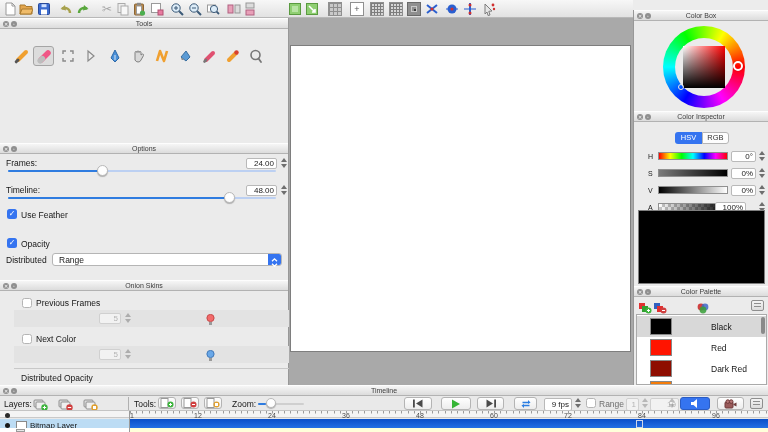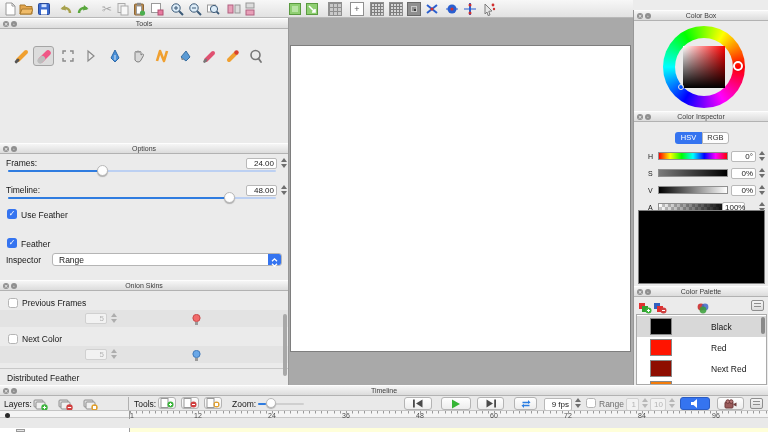--- a/index.html
+++ b/index.html
@@ -235,60 +235,60 @@
       <span class="spin" style="left:246px;top:30px;width:31px">48.00</span>
       <span class="st" style="left:280px;top:30px"></span>
       <div class="slider" style="left:8px;top:37px;width:268px">
         <span class="sl-tr"></span>
           <span class="sl-fl" style="width:222px"></span>
           <span class="sl-h" style="left:216px"></span>
       </div>
       <span class="cb on" style="left:7px;top:54px">✓</span>
       <span class="lbl" style="left:21px;top:55px">Use Feather</span>
       <span class="cb on" style="left:7px;top:83px">✓</span>
-      <span class="lbl" style="left:21px;top:84px">Feather</span>
-      <span class="lbl" style="left:6px;top:100px">Inspector</span>
+      <span class="lbl" style="left:21px;top:84px">Opacity</span>
+      <span class="lbl" style="left:6px;top:100px">Distributed</span>
       <div style="position:absolute;left:52px;top:98px;width:230px;height:13px;background:#fff;border:1px solid #b5b5b5;border-radius:3px">
         <span style="position:absolute;left:6px;top:1px;font-size:8.5px;color:#1a1a1a">Range</span>
         <span style="position:absolute;right:0;top:0;width:13px;height:11px;background:#3574f0;border-radius:0 2px 2px 0">
           <svg width="13" height="11" viewBox="0 0 13 11">
               <path d="M4 4.2L6.5 1.8 9 4.2M4 6.8L6.5 9.2 9 6.8" fill="none" stroke="#fff" stroke-width="1.3"></path>
             </svg>
         </span>
       </div>
     </div>
 
     <div class="phdr" style="left:0;top:262px;width:288px">
       <span class="wbts">
           <span class="wb">✕</span>
           <span class="wb">◦</span>
         </span>
       <span>Onion Skins</span>
     </div>
-    <div style="position:absolute;left:0;top:274px;width:276px;height:93px">
+    <div style="position:absolute;left:14px;top:274px;width:276px;height:93px">
       <span class="cb off" style="left:8px;top:6px"></span>
       <span class="lbl" style="left:22px;top:6px">Previous Frames</span>
       <div style="position:absolute;left:0;top:18px;width:288px;height:17px;background:#e3e3e3"></div>
       <span class="spin dis" style="left:85px;top:21px;width:22px">5</span>
       <span class="st" style="left:110px;top:21px;opacity:.45"></span>
       <span style="position:absolute;left:192px;top:20px;width:9px;height:12px"><svg width="9" height="12" viewBox="0 0 9 12">
             <circle cx="4.5" cy="4" r="3.6" fill="#f26b6b" stroke="#c74848"></circle>
             <rect x="3" y="8" width="3" height="3" fill="#9a9a9a"></rect>
           </svg></span>
       <span class="cb off" style="left:8px;top:42px"></span>
       <span class="lbl" style="left:22px;top:42px">Next Color</span>
       <div style="position:absolute;left:0;top:54px;width:288px;height:17px;background:#e3e3e3"></div>
       <span class="spin dis" style="left:85px;top:57px;width:22px">5</span>
       <span class="st" style="left:110px;top:57px;opacity:.45"></span>
       <span style="position:absolute;left:192px;top:56px;width:9px;height:12px"><svg width="9" height="12" viewBox="0 0 9 12">
             <circle cx="4.5" cy="4" r="3.6" fill="#6aa8e8" stroke="#4078b8"></circle>
             <rect x="3" y="8" width="3" height="3" fill="#9a9a9a"></rect>
           </svg></span>
       <div style="position:absolute;left:0;top:76px;width:288px;height:1px;background:#c8c8c8"></div>
-      <span class="lbl" style="left:7px;top:81px">Distributed Feather</span>
+      <span class="lbl" style="left:7px;top:81px">Distributed Opacity</span>
       <span class="lbl" style="left:86px;top:95px">Min</span>
       <span class="spin" style="left:104px;top:94px;width:26px">20 %</span>
       <span class="st" style="left:133px;top:94px"></span>
       <span class="lbl" style="left:145px;top:95px">Max</span>
       <span class="spin" style="left:164px;top:94px;width:26px">50 %</span>
       <span class="st" style="left:193px;top:94px"></span>
       <span style="position:absolute;left:283px;top:22px;width:4px;height:62px;background:#a8a8a8;border-radius:2px"></span>
     </div>
   </div>
 
@@ -333,21 +333,21 @@
       <span class="spin" style="left:97px;top:45px;width:25px">0%</span>
       <span class="st" style="left:124px;top:45px"></span>
 
       <span class="lbl tiny" style="left:14px;top:64px">V</span>
       <span style="position:absolute;left:24px;top:63px;width:70px;height:8px;border:1px solid #909090;background:linear-gradient(to right,#000,#fff)"></span>
       <span class="spin" style="left:97px;top:62px;width:25px">0%</span>
       <span class="st" style="left:124px;top:62px"></span>
 
       <span class="lbl tiny" style="left:14px;top:81px">A</span>
       <span style="position:absolute;left:24px;top:80px;width:70px;height:8px;border:1px solid #909090;background:linear-gradient(to right,rgba(255,255,255,0),#000),conic-gradient(#c8c8c8 0 25%,#fff 0 50%,#c8c8c8 0 75%,#fff 0) 0 0/6px 6px"></span>
-      <span class="spin" style="left:88px;top:79px;width:23px">100%</span>
+      <span class="spin" style="left:81px;top:79px;width:31px">100%</span>
       <span class="st" style="left:124px;top:79px"></span>
     </div>
 
     <div style="position: absolute; left: 4px; top: 200px; width: 127px; height: 74px; border: 1px solid rgb(126, 126, 126); background-color: rgb(0, 0, 0);"></div>
 
     <div class="phdr" style="left:0;top:276px;width:134px">
       <span class="wbts">
           <span class="wb">✕</span>
           <span class="wb">◦</span>
         </span>
@@ -377,21 +377,21 @@
         <div style="position:absolute;left:0;top:22px;width:129px;height:21px">
           <span style="position: absolute; left: 13px; top: 2px; width: 22px; height: 17px; border: 1px solid rgb(136, 136, 136); background-color: rgb(255, 20, 0);"></span>
           <span class="lbl" style="left:74px;top:6px">Red</span>
         </div>
         <div style="position:absolute;left:0;top:1px;width:129px;height:21px;background:#d8d8d8">
           <span style="position: absolute; left: 13px; top: 2px; width: 22px; height: 17px; border: 1px solid rgb(136, 136, 136); background-color: rgb(0, 0, 0);"></span>
           <span class="lbl" style="left:74px;top:6px">Black</span>
         </div>
         <div style="position:absolute;left:0;top:43px;width:129px;height:21px">
           <span style="position: absolute; left: 13px; top: 2px; width: 22px; height: 17px; border: 1px solid rgb(136, 136, 136); background-color: rgb(142, 13, 0);"></span>
-          <span class="lbl" style="left:74px;top:6px">Next Red</span>
+          <span class="lbl" style="left:74px;top:6px">Dark Red</span>
         </div>
         <div style="position:absolute;left:0;top:64px;width:129px;height:21px">
           <span style="position: absolute; left: 13px; top: 2px; width: 22px; height: 17px; border: 1px solid rgb(136, 136, 136); background-color: rgb(244, 124, 10);"></span>
 
         </div>
         <span style="position:absolute;right:1px;top:2px;width:4px;height:17px;background:#8a8a8a;border-radius:2px"></span>
       </div>
     </div>
   </div>
 
@@ -477,21 +477,21 @@
             <path d="M8 1l2.5 2.5L8 5z" fill="#2a7de1"></path>
             <path d="M4 9L1.5 6.5 4 5z" fill="#2a7de1"></path>
           </svg>
         </span>
       <span class="spin" style="left:544px;top:1px;width:28px;line-height:11px">9 fps</span>
       <span class="st" style="left:574px;top:1px"></span>
       <span class="cb off" style="left:586px;top:1px"></span>
       <span class="lbl" style="left:599px;top:2px;color:#6e6e6e">Range</span>
       <span class="spin dis" style="left:626px;top:1px;width:13px;line-height:11px">1</span>
       <span class="st" style="left:641px;top:1px;opacity:.4"></span>
-      <span class="spin dis" style="left:650px;top:1px;width:16px;line-height:11px">10</span>
+      <span class="spin dis" style="left:650px;top:1px;width:29px;line-height:11px">10</span>
       <span class="st" style="left:668px;top:1px;opacity:.4"></span>
       <span class="btn" style="left:680px;top:0;width:30px;height:13px;background:#3574f0;border-color:#2a5cc4">
           <svg width="11" height="11" viewBox="0 0 11 11">
             <path d="M1 4h2.5L7 1v9L3.5 7H1z" fill="#fff"></path>
           </svg>
         </span>
       <span class="btn" style="left:717px;top:0;width:27px;height:13px">
           <svg width="13" height="10" viewBox="0 0 13 10">
             <rect x="1" y="3" width="8" height="6" rx="1" fill="#9a5a5a" stroke="#6e3a3a"></rect>
             <circle cx="3.8" cy="2.6" r="1.8" fill="#b87878" stroke="#6e3a3a"></circle>
@@ -511,20 +511,34 @@
         <span class="tiny" style="position:absolute;left:212px;top:1px;color:#4a4a4a">36</span>
         <span class="tiny" style="position:absolute;left:286px;top:1px;color:#4a4a4a">48</span>
         <span class="tiny" style="position:absolute;left:360px;top:1px;color:#4a4a4a">60</span>
         <span class="tiny" style="position:absolute;left:434px;top:1px;color:#4a4a4a">72</span>
         <span class="tiny" style="position:absolute;left:508px;top:1px;color:#4a4a4a">84</span>
         <span class="tiny" style="position:absolute;left:582px;top:1px;color:#4a4a4a">96</span>
       </div>
       <span class="vline" style="left:129px;top:0;height:8px;background:#9a9a9a"></span>
     </div>
 
+    <div style="position:absolute;left:0;top:34px;width:768px;height:13px">
+      <div style="position:absolute;left:0;top:0;width:129px;height:13px;background:#bcdcf4">
+        <span style="position:absolute;left:5px;top:4px;width:5px;height:5px;border-radius:50%;background:#1a1a1a"></span>
+        <span style="position:absolute;left:16px;top:2px;width:11px;height:9px;background:#fff;border:1px solid #8a8a8a"><svg width="9" height="7" viewBox="0 0 9 7">
+              <path d="M0 7l3-4 2 2 2-3 2 5z" fill="#7aa86a"></path>
+              <circle cx="2.5" cy="1.8" r="1" fill="#e8c050"></circle>
+            </svg></span>
+        <span class="lbl" style="left:30px;top:2px;font-size:8px">Bitmap Layer</span>
+      </div>
+      <span class="vline" style="left:129px;top:0;height:13px;background:#9a9a9a"></span>
+      <div style="position:absolute;left:130px;top:0;width:638px;height:13px;background:linear-gradient(#0a4fc8,#2f7ef0)">
+        <span style="position:absolute;left:506px;top:1px;width:7px;height:8px;border:1px solid #cfd8ea"></span>
+      </div>
+    </div>
 
     <div style="position:absolute;left:0;top:43px;width:768px;height:4px;background:#fff">
       <span style="position:absolute;left:16px;top:1px;width:9px;height:3px;background:#e8e8e8;border:1px solid #9a9a9a"></span>
       <span class="vline" style="left:129px;top:0;height:4px;background:#9a9a9a"></span>
       <div style="position:absolute;left:130px;top:0;width:638px;height:4px;background:#ffffda"></div>
     </div>
   </div>
 
 </div>
 

